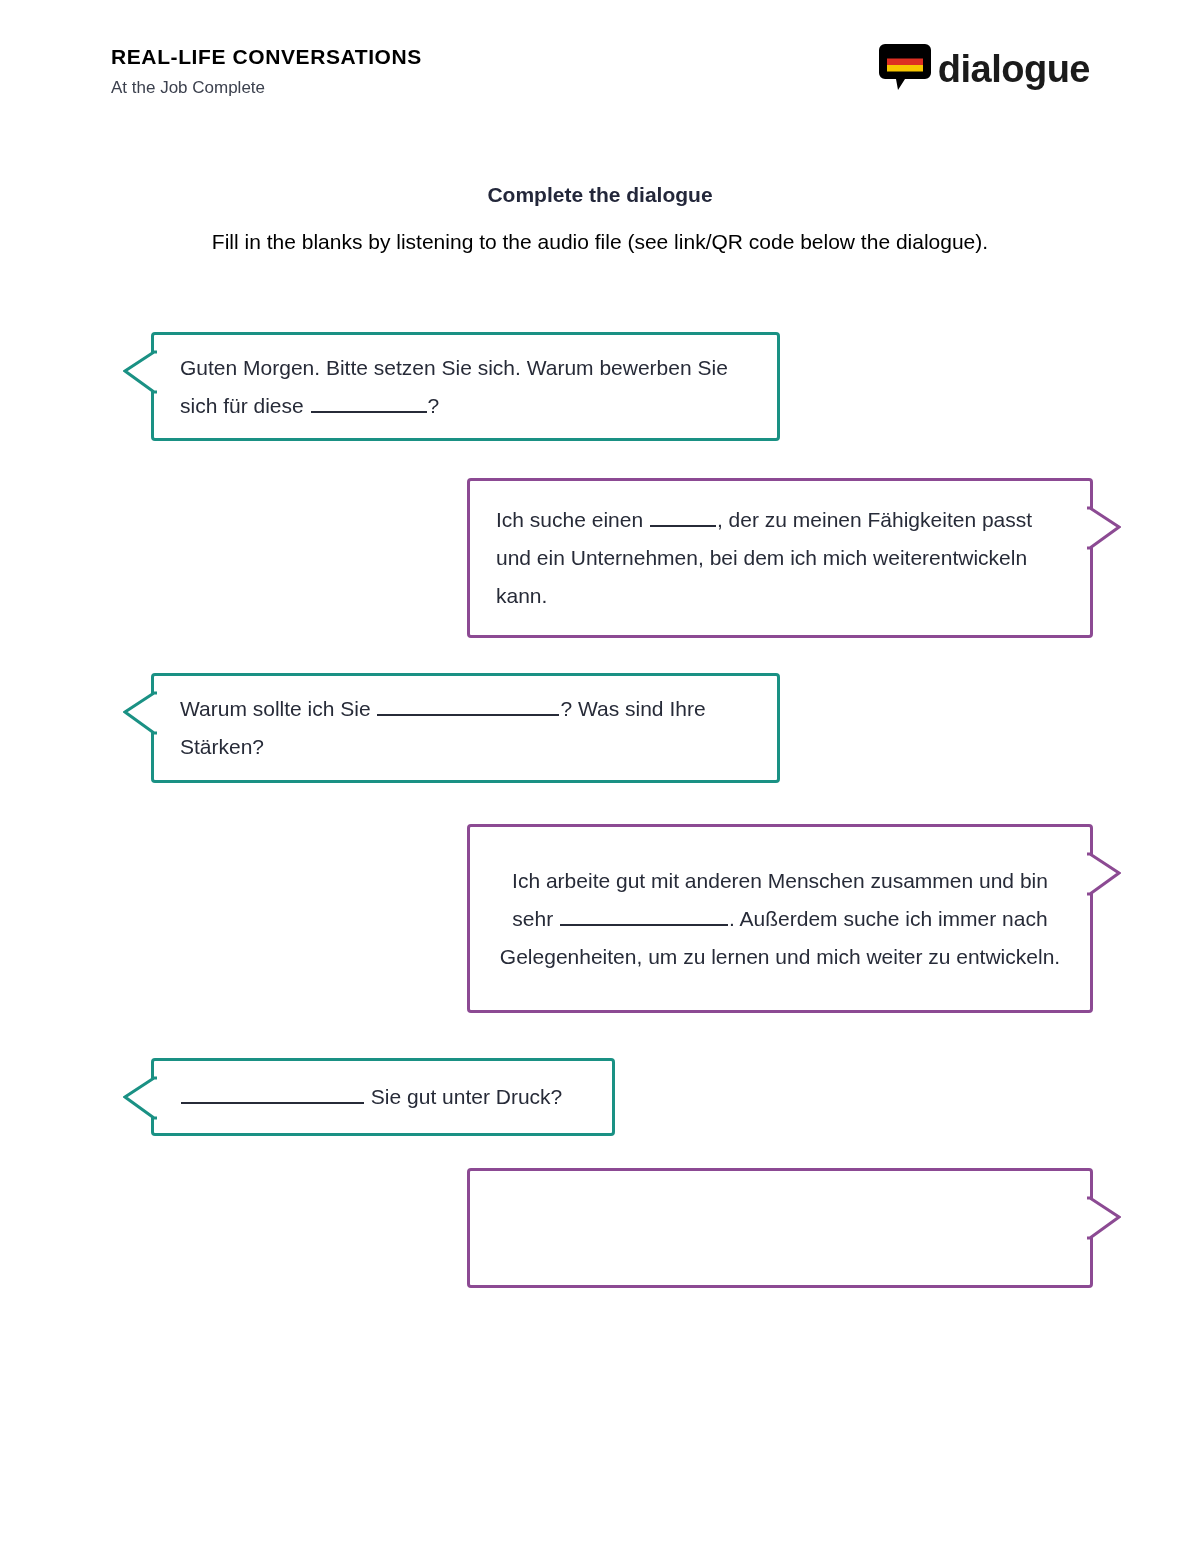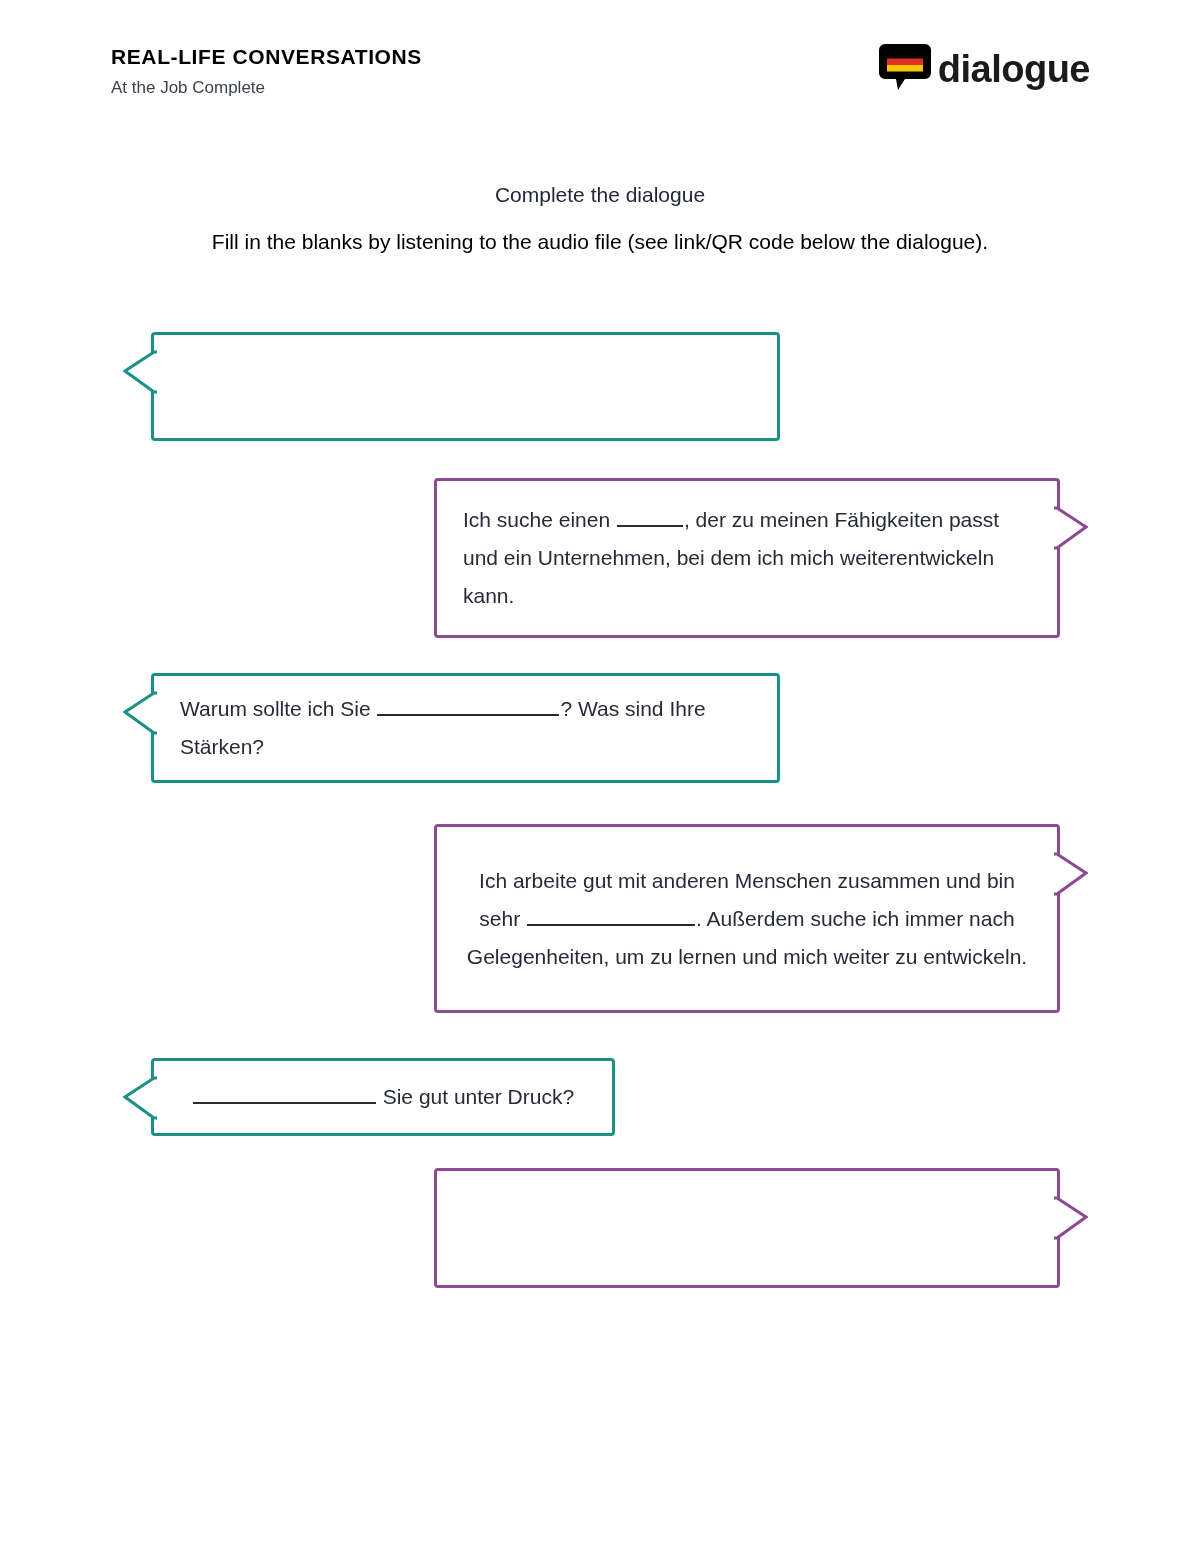--- a/index.html
+++ b/index.html
@@ -67,21 +67,21 @@
   
   .title-block {
     position: absolute;
     left: 0;
     top: 182px;
     width: 1200px;
     text-align: center;
   }
   .exercise-title {
     font-size: 21px;
-    font-weight: normal;
+    font-weight: bold;
     color: #23273a;
     margin: 0;
     line-height: 1.2;
   }
   .exercise-instructions {
     font-size: 21px;
     font-weight: normal;
     color: #000000;
     margin: 22px 0 0 0;
     line-height: 1.2;
@@ -101,20 +101,21 @@
     background: #ffffff;
     border-radius: 4px;
     display: flex;
     align-items: center;
   }
   .bubble-left {
     border: 3px solid #1a9184;
   }
   .bubble-right {
     border: 3px solid #8c4a93;
+    margin-left: 33px;
   }
   .bubble-text {
     font-size: 21px;
     line-height: 38px;
     color: #272b38;
     padding: 0 26px;
     width: 100%;
   }
   .blank {
     display: inline-block;
@@ -154,20 +155,21 @@
   </div>
 </div>
 
 <div class="title-block">
   <h1 class="exercise-title">Complete the dialogue</h1>
   <p class="exercise-instructions">Fill in the blanks by listening to the audio file (see link/QR code below the dialogue).</p>
 </div>
 
 <div class="dialogue" id="dialogue">
     <div class="bubble bubble-left" style="left: 151px; top: 332px; width: 629px; height: 109px; border-color: rgb(26, 145, 132);">
+      <div class="bubble-text">Guten Morgen. Bitte setzen Sie sich. Warum bewerben Sie sich für diese <span class="blank" style="width: 116px;"></span>?</div>
       <span class="tail tail-left"><svg width="34" height="46" viewBox="0 0 34 46">
           <path d="M34,3 H31 L2,22 L31,43 H34" fill="#ffffff" stroke="#1a9184" stroke-width="3" stroke-linejoin="miter"></path>
         </svg></span>
     </div>
     <div class="bubble bubble-right" style="left: 434px; top: 478px; width: 626px; height: 160px; border-color: rgb(140, 74, 147);">
       <div class="bubble-text">Ich suche einen <span class="blank" style="width: 66px;"></span>, der zu meinen Fähigkeiten passt und ein Unternehmen, bei dem ich mich weiterentwickeln kann.</div>
       <span class="tail tail-right"><svg width="34" height="46" viewBox="0 0 34 46">
           <path d="M0,3 H3 L32,22 L3,43 H0" fill="#ffffff" stroke="#8c4a93" stroke-width="3" stroke-linejoin="miter"></path>
         </svg></span>
     </div>
@@ -176,21 +178,21 @@
       <span class="tail tail-left"><svg width="34" height="46" viewBox="0 0 34 46">
           <path d="M34,3 H31 L2,22 L31,43 H34" fill="#ffffff" stroke="#1a9184" stroke-width="3" stroke-linejoin="miter"></path>
         </svg></span>
     </div>
     <div class="bubble bubble-right" style="left: 434px; top: 824px; width: 626px; height: 189px; border-color: rgb(140, 74, 147); text-align: center;">
       <div class="bubble-text">Ich arbeite gut mit anderen Menschen zusammen und bin sehr <span class="blank" style="width: 168px;"></span>. Außerdem suche ich immer nach Gelegenheiten, um zu lernen und mich weiter zu entwickeln.</div>
       <span class="tail tail-right"><svg width="34" height="46" viewBox="0 0 34 46">
           <path d="M0,3 H3 L32,22 L3,43 H0" fill="#ffffff" stroke="#8c4a93" stroke-width="3" stroke-linejoin="miter"></path>
         </svg></span>
     </div>
-    <div class="bubble bubble-left" style="left: 151px; top: 1058px; width: 464px; height: 78px; border-color: rgb(26, 145, 132); text-align: center;">
+    <div class="bubble bubble-left" style="left: 151px; top: 1058px; width: 464px; height: 78px; border-color: rgb(26, 145, 132);">
       <div class="bubble-text"><span class="blank" style="width: 183px;"></span> Sie gut unter Druck?</div>
       <span class="tail tail-left"><svg width="34" height="46" viewBox="0 0 34 46">
           <path d="M34,3 H31 L2,22 L31,43 H34" fill="#ffffff" stroke="#1a9184" stroke-width="3" stroke-linejoin="miter"></path>
         </svg></span>
     </div>
     <div class="bubble bubble-right" style="left: 434px; top: 1168px; width: 626px; height: 120px; border-color: rgb(140, 74, 147);">
       <span class="tail tail-right"><svg width="34" height="46" viewBox="0 0 34 46">
           <path d="M0,3 H3 L32,22 L3,43 H0" fill="#ffffff" stroke="#8c4a93" stroke-width="3" stroke-linejoin="miter"></path>
         </svg></span>
     </div>

